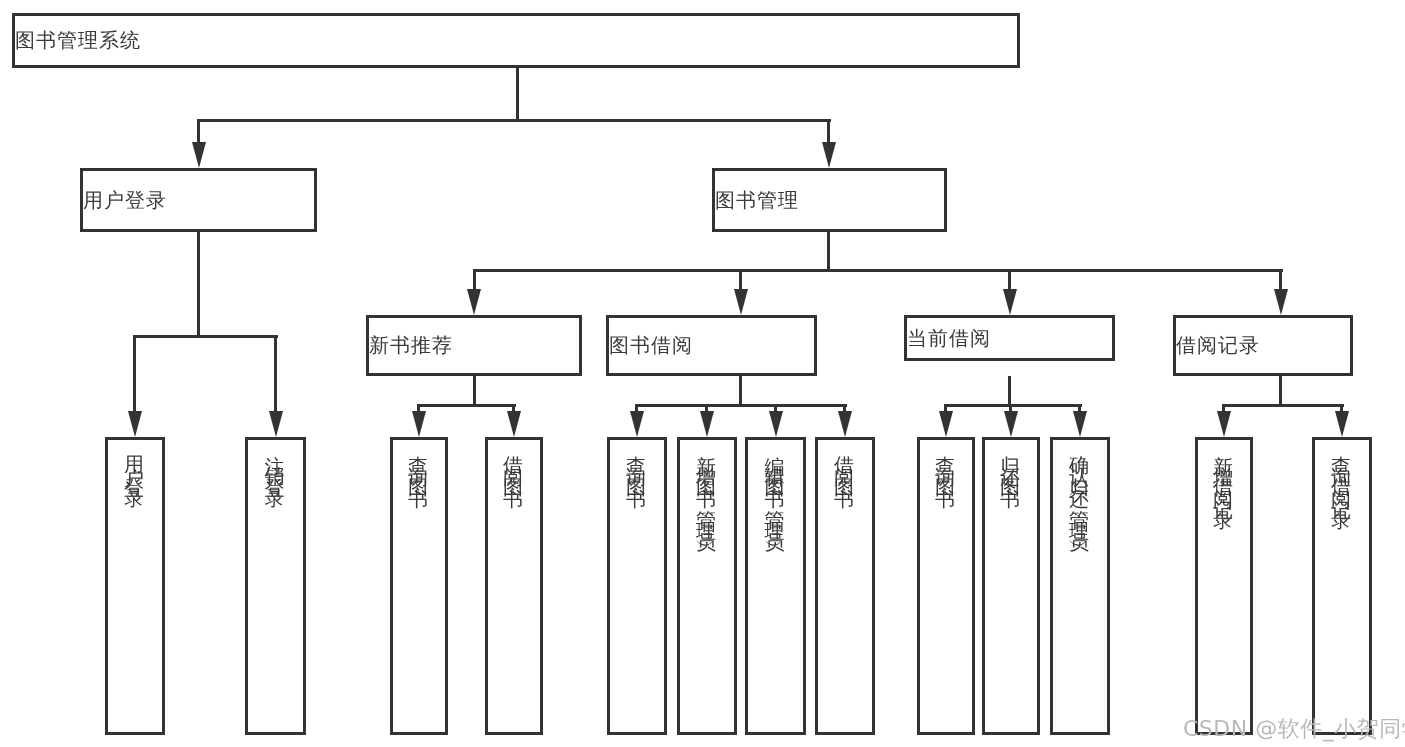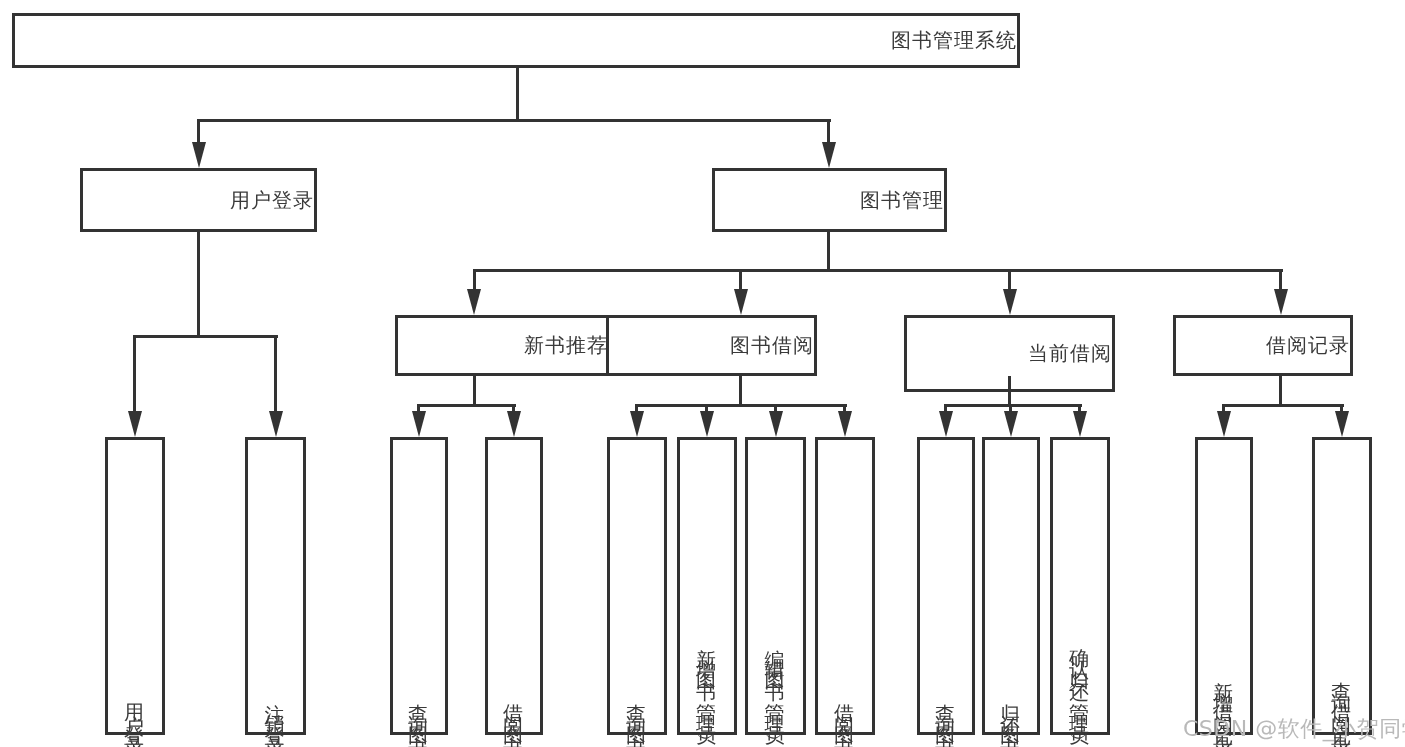--- a/index.html
+++ b/index.html
@@ -12,21 +12,21 @@
     overflow: hidden;
   }
   .node {
     position: absolute;
     box-sizing: border-box;
     border: 3px solid #333333;
     background: #ffffff;
     color: #3a3a3a;
     display: flex;
     align-items: center;
-    justify-content: flex-end;
+    justify-content: flex-start;
   }
   .node.h { font-size: 20px; letter-spacing: 1px; }
   .node.v {
     font-size: 20px;
     writing-mode: vertical-rl;
     text-orientation: mixed;
     letter-spacing: 11px;
   }
   .ln { position: absolute; background: #333333; }
   .ah {
@@ -56,29 +56,29 @@
   </div>
 
   <div class="node h" style="left:80px;top:168px;width:237px;height:64px;">
     <span>用户登录</span>
   </div>
 
   <div class="node h" style="left:712px;top:168px;width:235px;height:64px;">
     <span>图书管理</span>
   </div>
 
-  <div class="node h" style="left:366px;top:315px;width:216px;height:61px;margin-left:29px;">
+  <div class="node h" style="left:366px;top:315px;width:216px;height:61px;">
     <span>新书推荐</span>
   </div>
 
   <div class="node h" style="left:606px;top:315px;width:211px;height:61px;">
     <span>图书借阅</span>
   </div>
 
-  <div class="node h" style="left:904px;top:315px;width:211px;height:77px;">
+  <div class="node h" style="left:904px;top:315px;width:211px;height:46px;">
     <span>当前借阅</span>
   </div>
 
   <div class="node h" style="left:1173px;top:315px;width:180px;height:61px;">
     <span>借阅记录</span>
   </div>
 
   <div class="node v" style="left:105px;top:437px;width:60px;height:298px;">
     <span>用户登录</span>
   </div>

